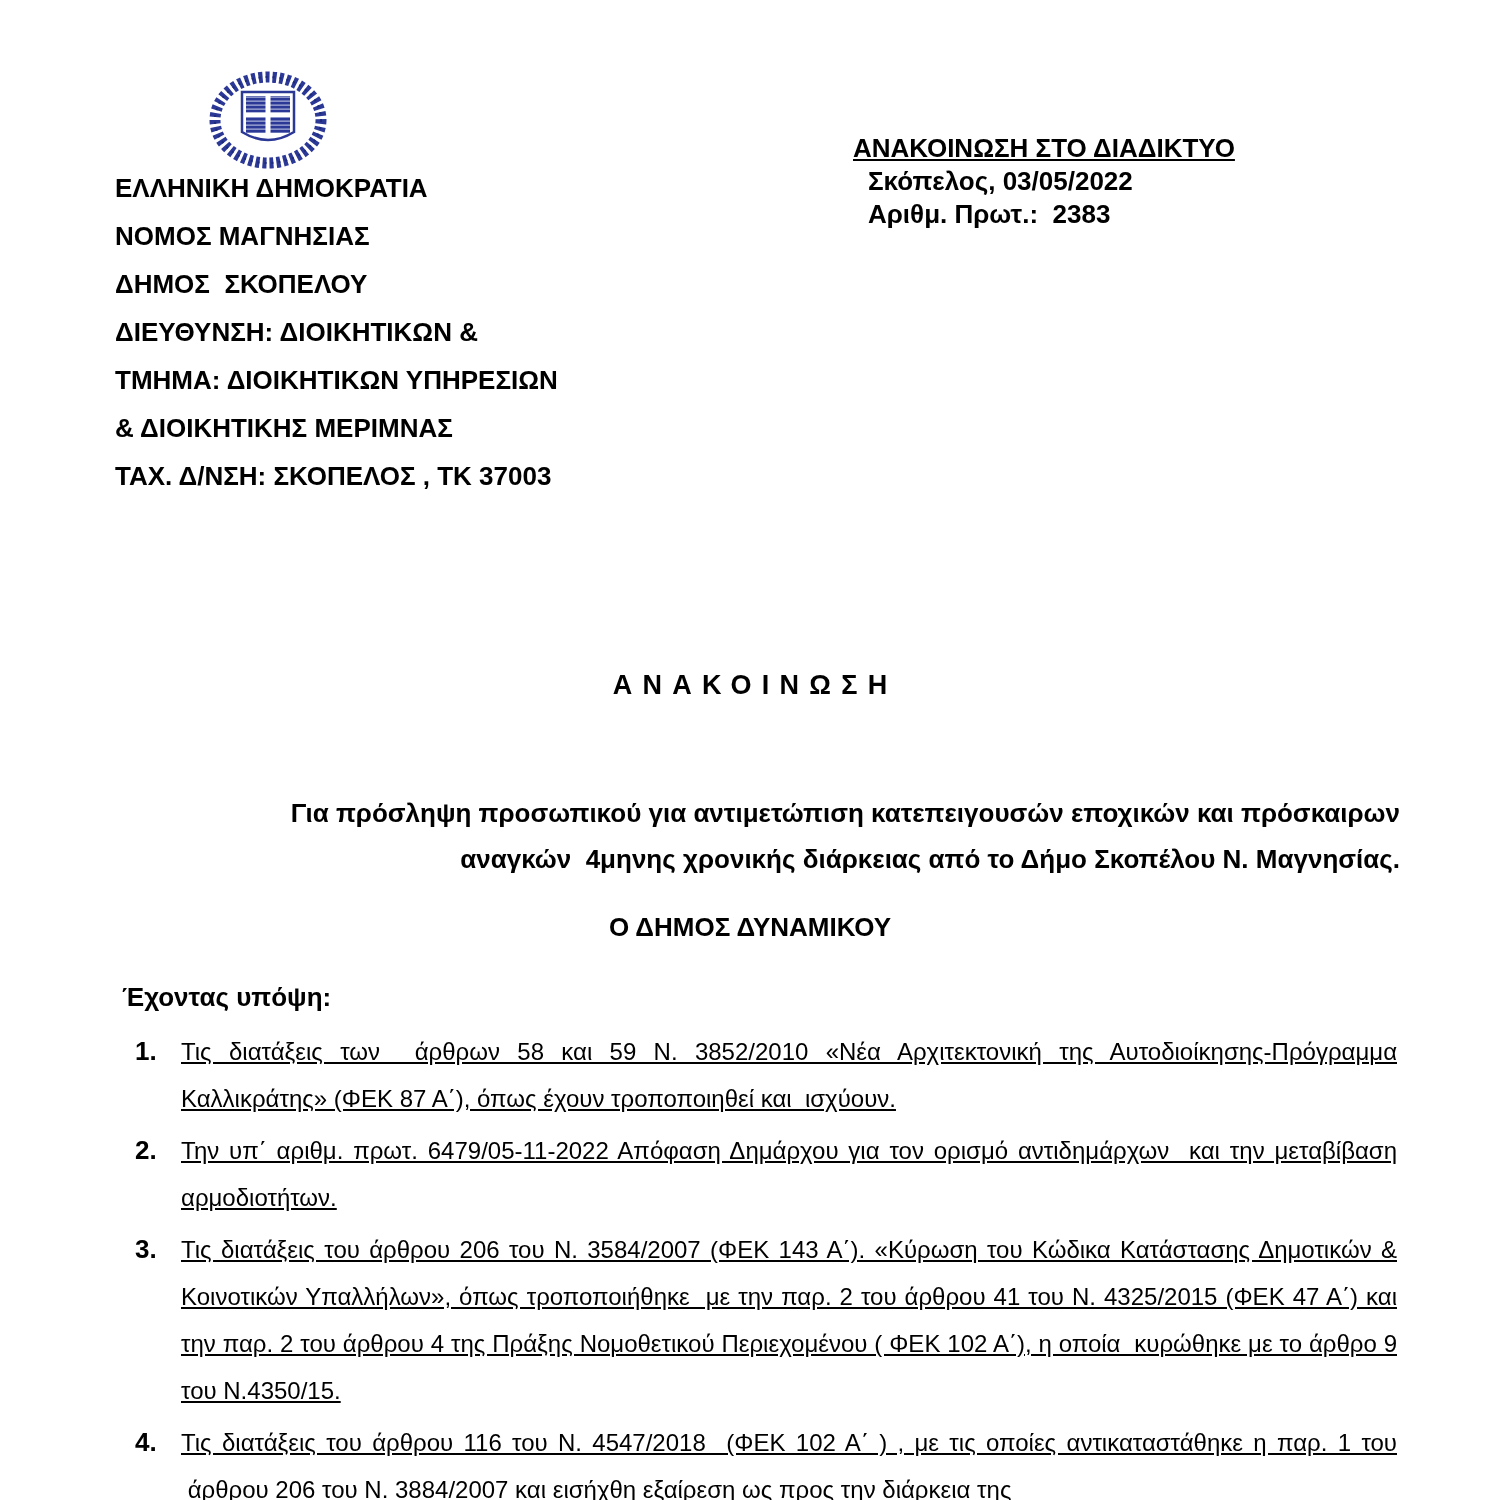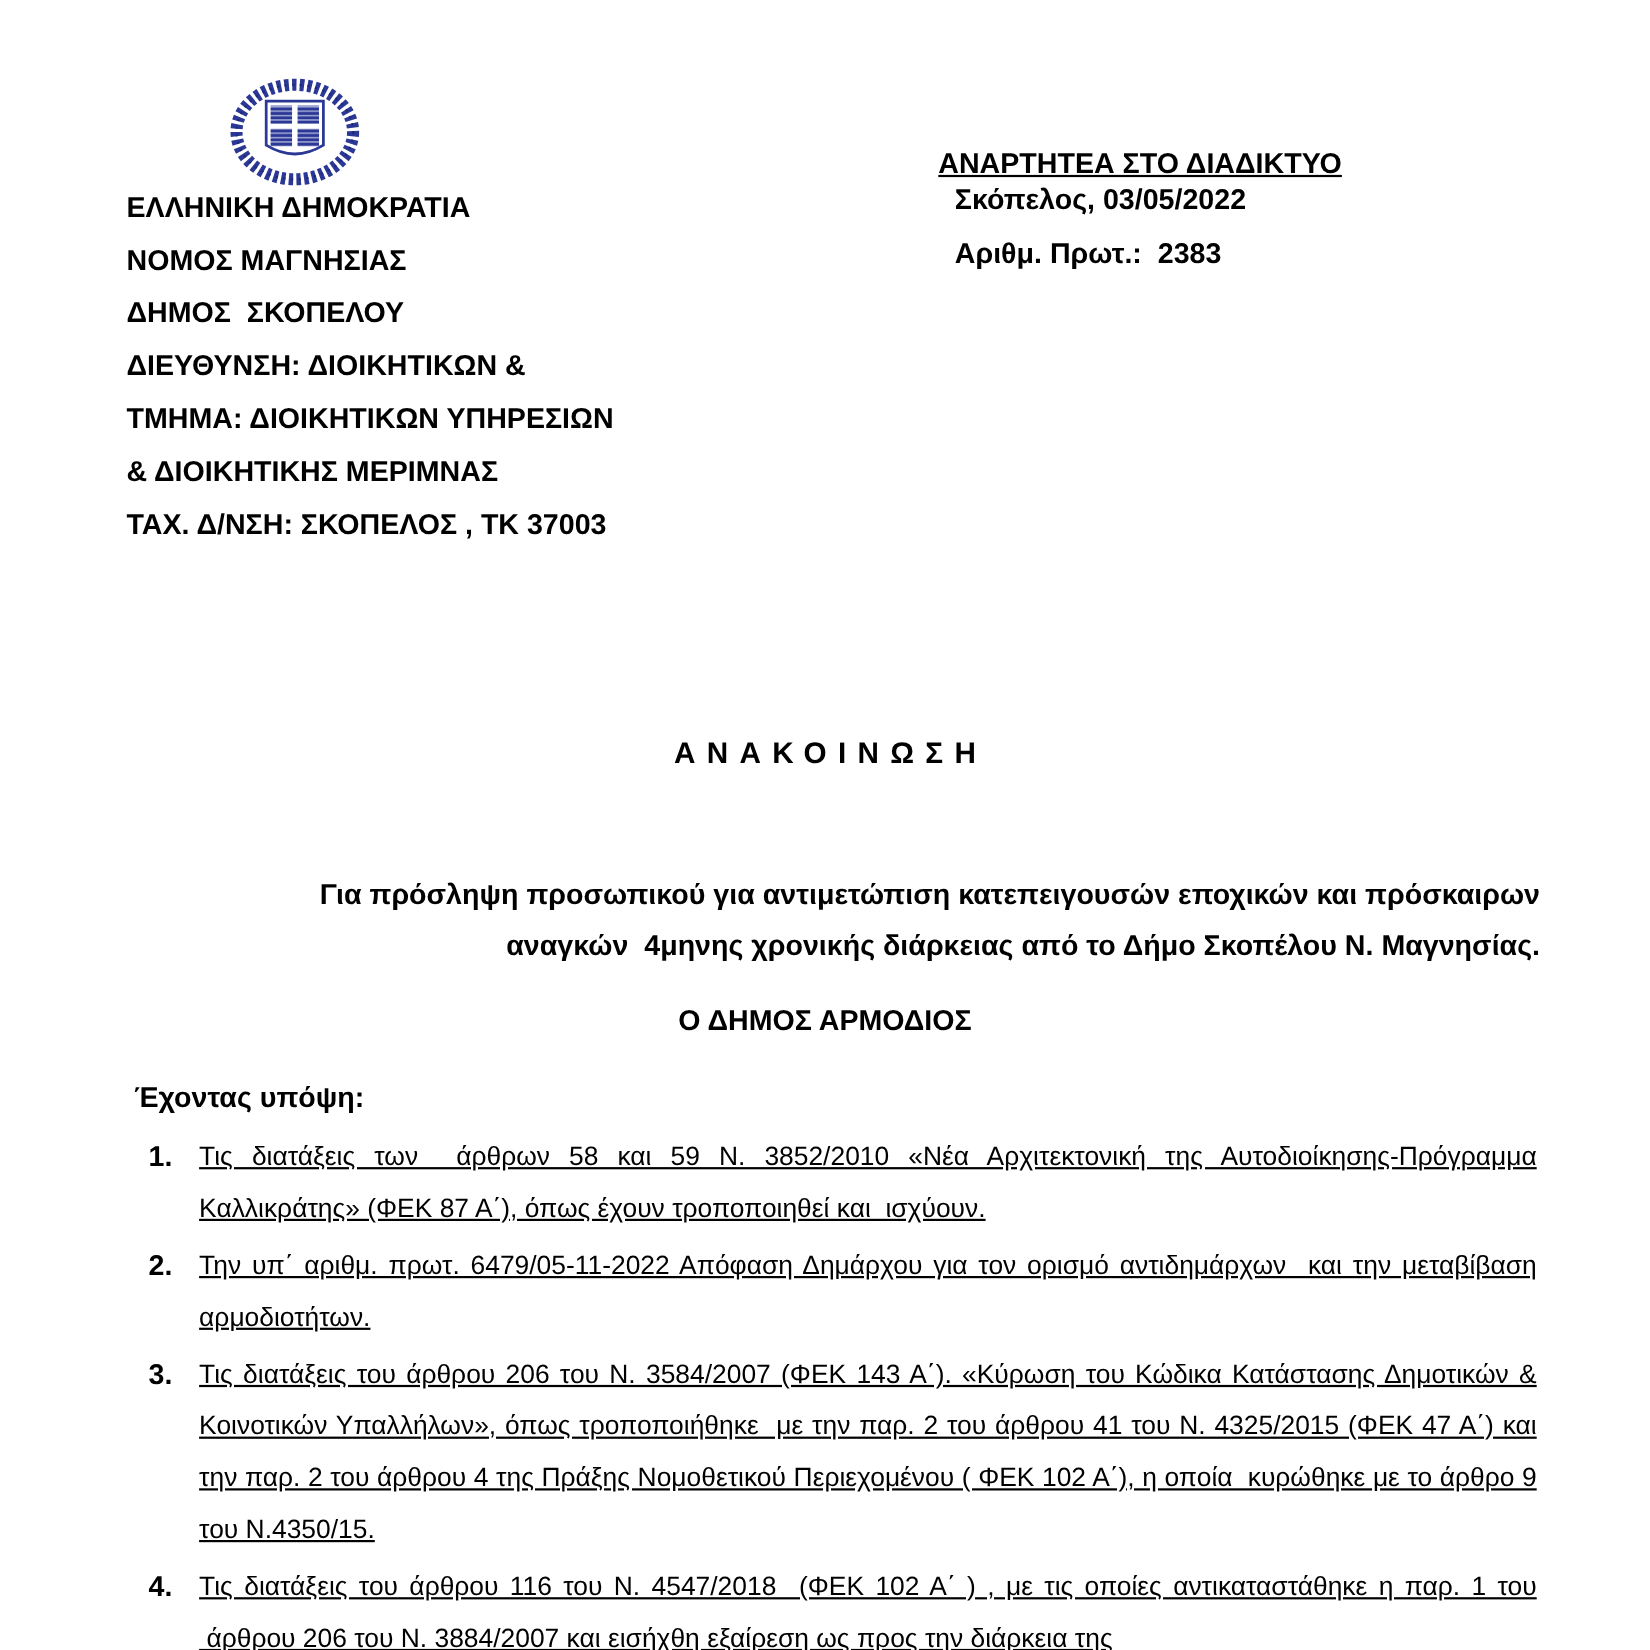--- a/index.html
+++ b/index.html
@@ -21,21 +21,21 @@
     font-size:26px; font-weight:bold; line-height:48px;
     white-space:nowrap;
   }
   .header-right {
     position:absolute; left:853px; top:132px;
     font-size:26px; font-weight:bold; line-height:33px;
     white-space:nowrap;
   }
   .header-right .posted { text-decoration:underline; }
   .header-right .place-date { padding-left:15px; }
-  .header-right .protocol { padding-left:15px; margin-top:16px; }
+  .header-right .protocol { padding-left:15px; }
   .announce-title {
     position:absolute; left:0; top:670px; width:1500px;
     text-align:center; font-size:27px; font-weight:bold;
     letter-spacing:0.38em; text-indent:0.38em;
   }
   .subtitle {
     position:absolute; left:100px; top:790px; width:1300px;
     text-align:right; font-size:26px; font-weight:bold; line-height:46px;
   }
   .authority {
@@ -86,33 +86,33 @@
     <div>ΕΛΛΗΝΙΚΗ ΔΗΜΟΚΡΑΤΙΑ</div>
     <div>ΝΟΜΟΣ ΜΑΓΝΗΣΙΑΣ</div>
     <div>ΔΗΜΟΣ &nbsp;ΣΚΟΠΕΛΟΥ</div>
     <div>ΔΙΕΥΘΥΝΣΗ: ΔΙΟΙΚΗΤΙΚΩΝ &amp;</div>
     <div>ΤΜΗΜΑ: ΔΙΟΙΚΗΤΙΚΩΝ ΥΠΗΡΕΣΙΩΝ</div>
     <div>&amp; ΔΙΟΙΚΗΤΙΚΗΣ ΜΕΡΙΜΝΑΣ</div>
     <div>ΤΑΧ. Δ/ΝΣΗ: ΣΚΟΠΕΛΟΣ , ΤΚ 37003</div>
   </div>
 
   <div class="header-right">
-    <div class="posted">ΑΝΑΡΤΗΤΕΑ ΣΤΟ ΔΙΑΔΙΚΤΥΟ</div>
+    <div class="posted">ΑΝΑΚΟΙΝΩΣΗ ΣΤΟ ΔΙΑΔΙΚΤΥΟ</div>
     <div class="place-date">Σκόπελος, 03/05/2022</div>
     <div class="protocol">Αριθμ. Πρωτ.: &nbsp;2383</div>
   </div>
 
   <div class="announce-title">ΑΝΑΚΟΙΝΩΣΗ</div>
 
   <div class="subtitle">
     <div>Για πρόσληψη προσωπικού για αντιμετώπιση κατεπειγουσών εποχικών και πρόσκαιρων</div>
     <div>αναγκών &nbsp;4μηνης χρονικής διάρκειας από το Δήμο Σκοπέλου Ν. Μαγνησίας.</div>
   </div>
 
-  <div class="authority">Ο ΔΗΜΟΣ ΑΡΜΟΔΙΟΣ</div>
+  <div class="authority">Ο ΔΗΜΟΣ ΔΥΝΑΜΙΚΟΥ</div>
 
   <div class="having">Έχοντας υπόψη:</div>
 
   <div class="list">
     <div class="item">
       <div class="num">1.</div>
       <div class="txt">Τις διατάξεις των &nbsp;άρθρων 58 και 59 Ν. 3852/2010 «Νέα Αρχιτεκτονική της Αυτοδιοίκησης-Πρόγραμμα Καλλικράτης» (ΦΕΚ 87 Α΄), όπως έχουν τροποποιηθεί και &nbsp;ισχύουν.</div>
     </div>
     <div class="item">
       <div class="num">2.</div>

